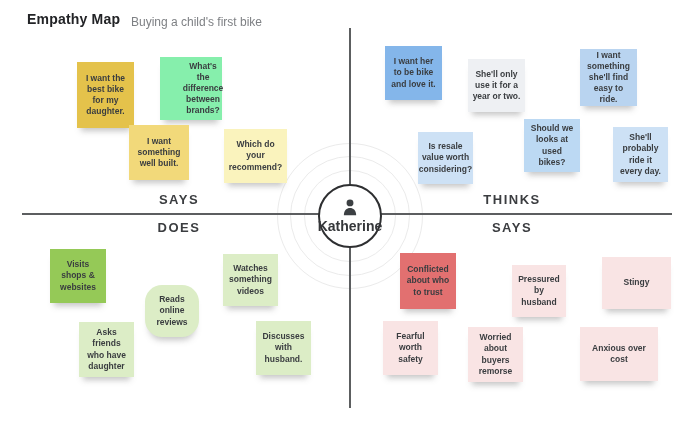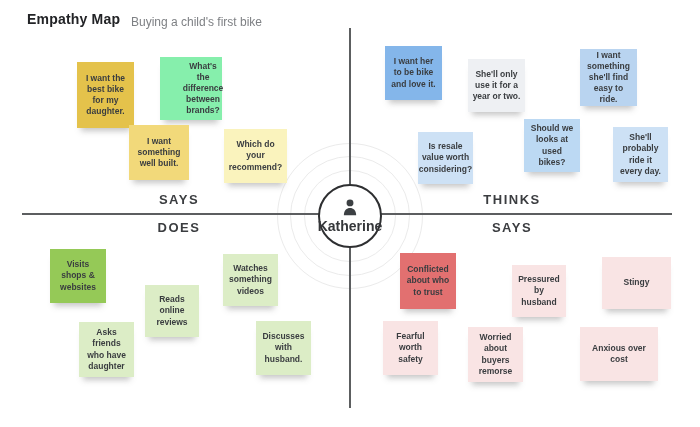--- a/index.html
+++ b/index.html
@@ -134,21 +134,21 @@
   <div class="note" style="left: 224px; top: 129px; width: 63px; height: 54px; background-color: rgb(250, 243, 189);">Which do your recommend?</div>
 
   <div class="note" style="left: 385px; top: 46px; width: 57px; height: 54px; background-color: rgb(132, 182, 234);">I want her to be bike and love it.</div>
   <div class="note" style="left: 468px; top: 59px; width: 57px; height: 53px; background-color: rgb(238, 240, 243);">She'll only use it for a year or two.</div>
   <div class="note" style="left: 580px; top: 49px; width: 57px; height: 57px; background-color: rgb(185, 212, 240);">I want something she'll find easy to ride.</div>
   <div class="note" style="left: 418px; top: 132px; width: 55px; height: 52px; background-color: rgb(205, 225, 245);">Is resale value worth considering?</div>
   <div class="note" style="left: 524px; top: 119px; width: 56px; height: 53px; background-color: rgb(188, 217, 243);">Should we looks at used bikes?</div>
   <div class="note" style="left: 613px; top: 127px; width: 55px; height: 55px; background-color: rgb(205, 225, 245);">She'll probably ride it every day.</div>
 
   <div class="note" style="left: 50px; top: 249px; width: 56px; height: 54px; background-color: rgb(149, 201, 87);">Visits shops &amp; websites</div>
-  <div class="note" style="left: 145px; top: 285px; width: 54px; height: 52px; background-color: rgb(220, 237, 198);">Reads online reviews</div>
+  <div class="note" style="left: 145px; top: 285px; width: 54px; height: 52px; background-color: rgb(220, 237, 198); border-radius: 17px;">Reads online reviews</div>
   <div class="note" style="left: 223px; top: 254px; width: 55px; height: 52px; background-color: rgb(220, 237, 198);">Watches something videos</div>
   <div class="note" style="left: 79px; top: 322px; width: 55px; height: 55px; background-color: rgb(220, 237, 198);">Asks friends who have daughter</div>
   <div class="note" style="left: 256px; top: 321px; width: 55px; height: 54px; background-color: rgb(220, 237, 198);">Discusses with husband.</div>
 
   <div class="note" style="left: 400px; top: 253px; width: 56px; height: 56px; background-color: rgb(226, 112, 112);">Conflicted about who to trust</div>
   <div class="note" style="left: 512px; top: 265px; width: 54px; height: 52px; background-color: rgb(249, 228, 228);">Pressured by husband</div>
   <div class="note" style="left: 602px; top: 257px; width: 69px; height: 52px; background-color: rgb(249, 228, 228);">Stingy</div>
   <div class="note" style="left: 383px; top: 321px; width: 55px; height: 54px; background-color: rgb(249, 228, 228);">Fearful worth safety</div>
   <div class="note" style="left: 468px; top: 327px; width: 55px; height: 55px; background-color: rgb(249, 228, 228);">Worried about buyers remorse</div>
   <div class="note" style="left: 580px; top: 327px; width: 78px; height: 54px; background-color: rgb(249, 228, 228);">Anxious over cost</div>

